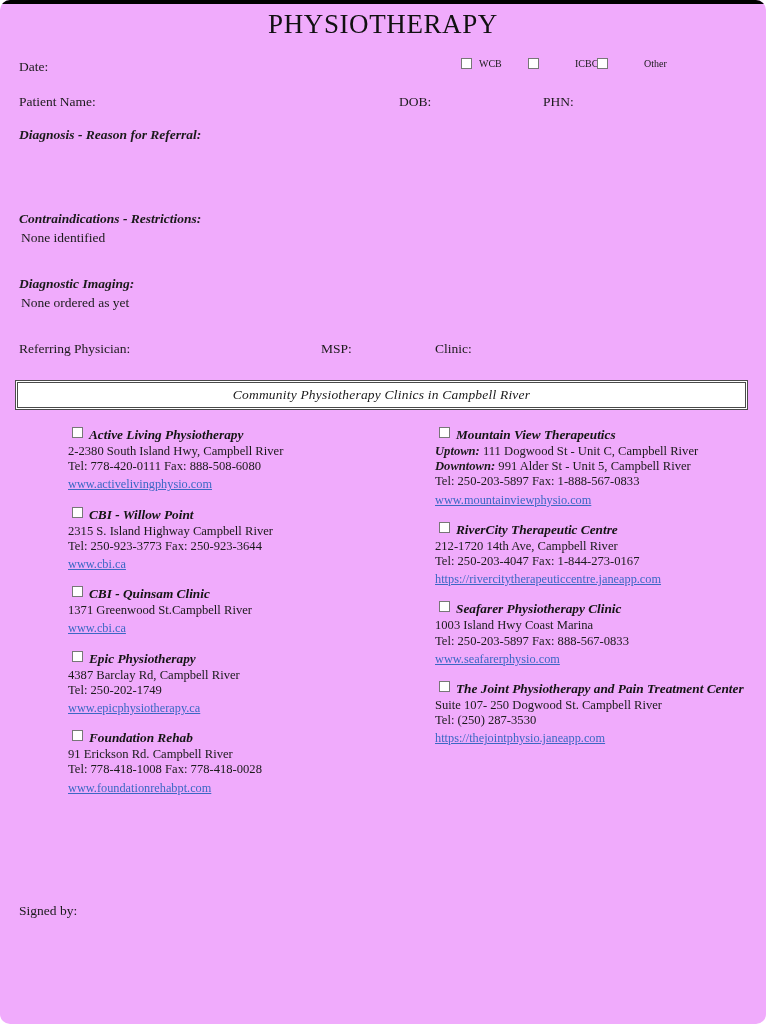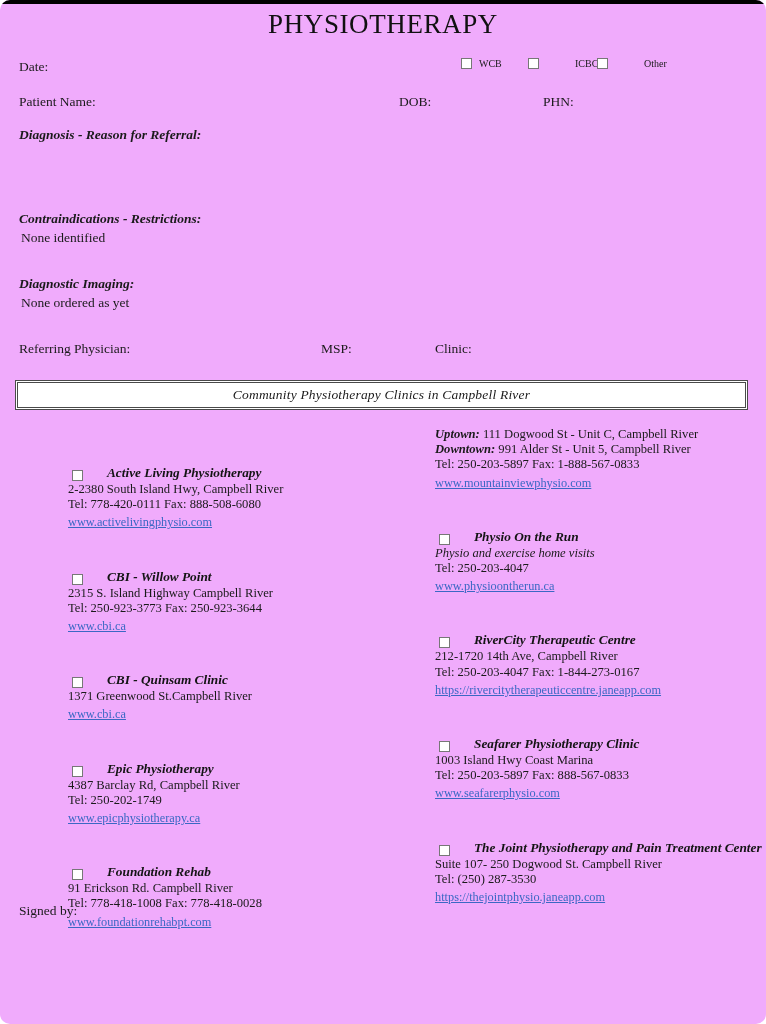--- a/index.html
+++ b/index.html
@@ -114,25 +114,24 @@
     top: 427px;
   }
   .col-left  { left: 68px;  width: 340px; }
   .col-right { left: 435px; width: 330px; }
 
   .clinic {
     margin-bottom: 14px;
   }
   .clinic-head {
     display: flex;
-    align-items: flex-end;
-    gap: 24px;
+    align-items: flex-start;
+    gap: 6px;
     margin-bottom: 1px;
     padding-left: 4px;
-    margin-top: 38px;
   }
   .clinic-name {
     font-weight: bold;
     font-style: italic;
     font-size: 13.3px;
     color: #141414;
     white-space: nowrap;
   }
   .clinic-line {
     font-size: 12.6px;
@@ -220,25 +219,24 @@
       <div class="clinic"><div class="clinic-head">
           <span class="cbox"></span>
           <span class="clinic-name">Epic Physiotherapy</span>
         </div><div class="clinic-line">4387 Barclay Rd, Campbell River</div><div class="clinic-line">Tel: 250-202-1749</div><a class="clinic-url">www.epicphysiotherapy.ca</a></div>
       <div class="clinic"><div class="clinic-head">
           <span class="cbox"></span>
           <span class="clinic-name">Foundation Rehab</span>
         </div><div class="clinic-line">91 Erickson Rd. Campbell River</div><div class="clinic-line">Tel: 778-418-1008     Fax: 778-418-0028</div><a class="clinic-url">www.foundationrehabpt.com</a></div>
     </div>
   <div class="col col-right" id="col-right">
-      <div class="clinic"><div class="clinic-line"><span class="lbl-bi">Uptown:</span><span> 111 Dogwood St - Unit C, Campbell River</span></div><div class="clinic-line"><span class="lbl-bi">Downtown:</span><span> 991 Alder St - Unit 5, Campbell River</span></div><div class="clinic-line">Tel: 250-203-5897     Fax: 1-888-567-0833</div><a class="clinic-url">www.mountainviewphysio.com</a></div>
-      <div class="clinic"><div class="clinic-head">
-          <span class="cbox"></span>
-          <span class="clinic-name">Physio On the Run</span>
-        </div><div class="clinic-line ital">Physio and exercise home visits</div><div class="clinic-line">Tel: 250-203-4047</div><a class="clinic-url">www.physioontherun.ca</a></div>
+      <div class="clinic"><div class="clinic-head">
+          <span class="cbox"></span>
+          <span class="clinic-name">Mountain View Therapeutics</span>
+        </div><div class="clinic-line"><span class="lbl-bi">Uptown:</span><span> 111 Dogwood St - Unit C, Campbell River</span></div><div class="clinic-line"><span class="lbl-bi">Downtown:</span><span> 991 Alder St - Unit 5, Campbell River</span></div><div class="clinic-line">Tel: 250-203-5897     Fax: 1-888-567-0833</div><a class="clinic-url">www.mountainviewphysio.com</a></div>
       <div class="clinic"><div class="clinic-head">
           <span class="cbox"></span>
           <span class="clinic-name">RiverCity Therapeutic Centre</span>
         </div><div class="clinic-line">212-1720 14th Ave, Campbell River</div><div class="clinic-line">Tel: 250-203-4047     Fax: 1-844-273-0167</div><a class="clinic-url">https://rivercitytherapeuticcentre.janeapp.com</a></div>
       <div class="clinic"><div class="clinic-head">
           <span class="cbox"></span>
           <span class="clinic-name">Seafarer Physiotherapy Clinic</span>
         </div><div class="clinic-line">1003 Island Hwy Coast Marina</div><div class="clinic-line">Tel: 250-203-5897     Fax: 888-567-0833</div><a class="clinic-url">www.seafarerphysio.com</a></div>
       <div class="clinic"><div class="clinic-head">
           <span class="cbox"></span>

